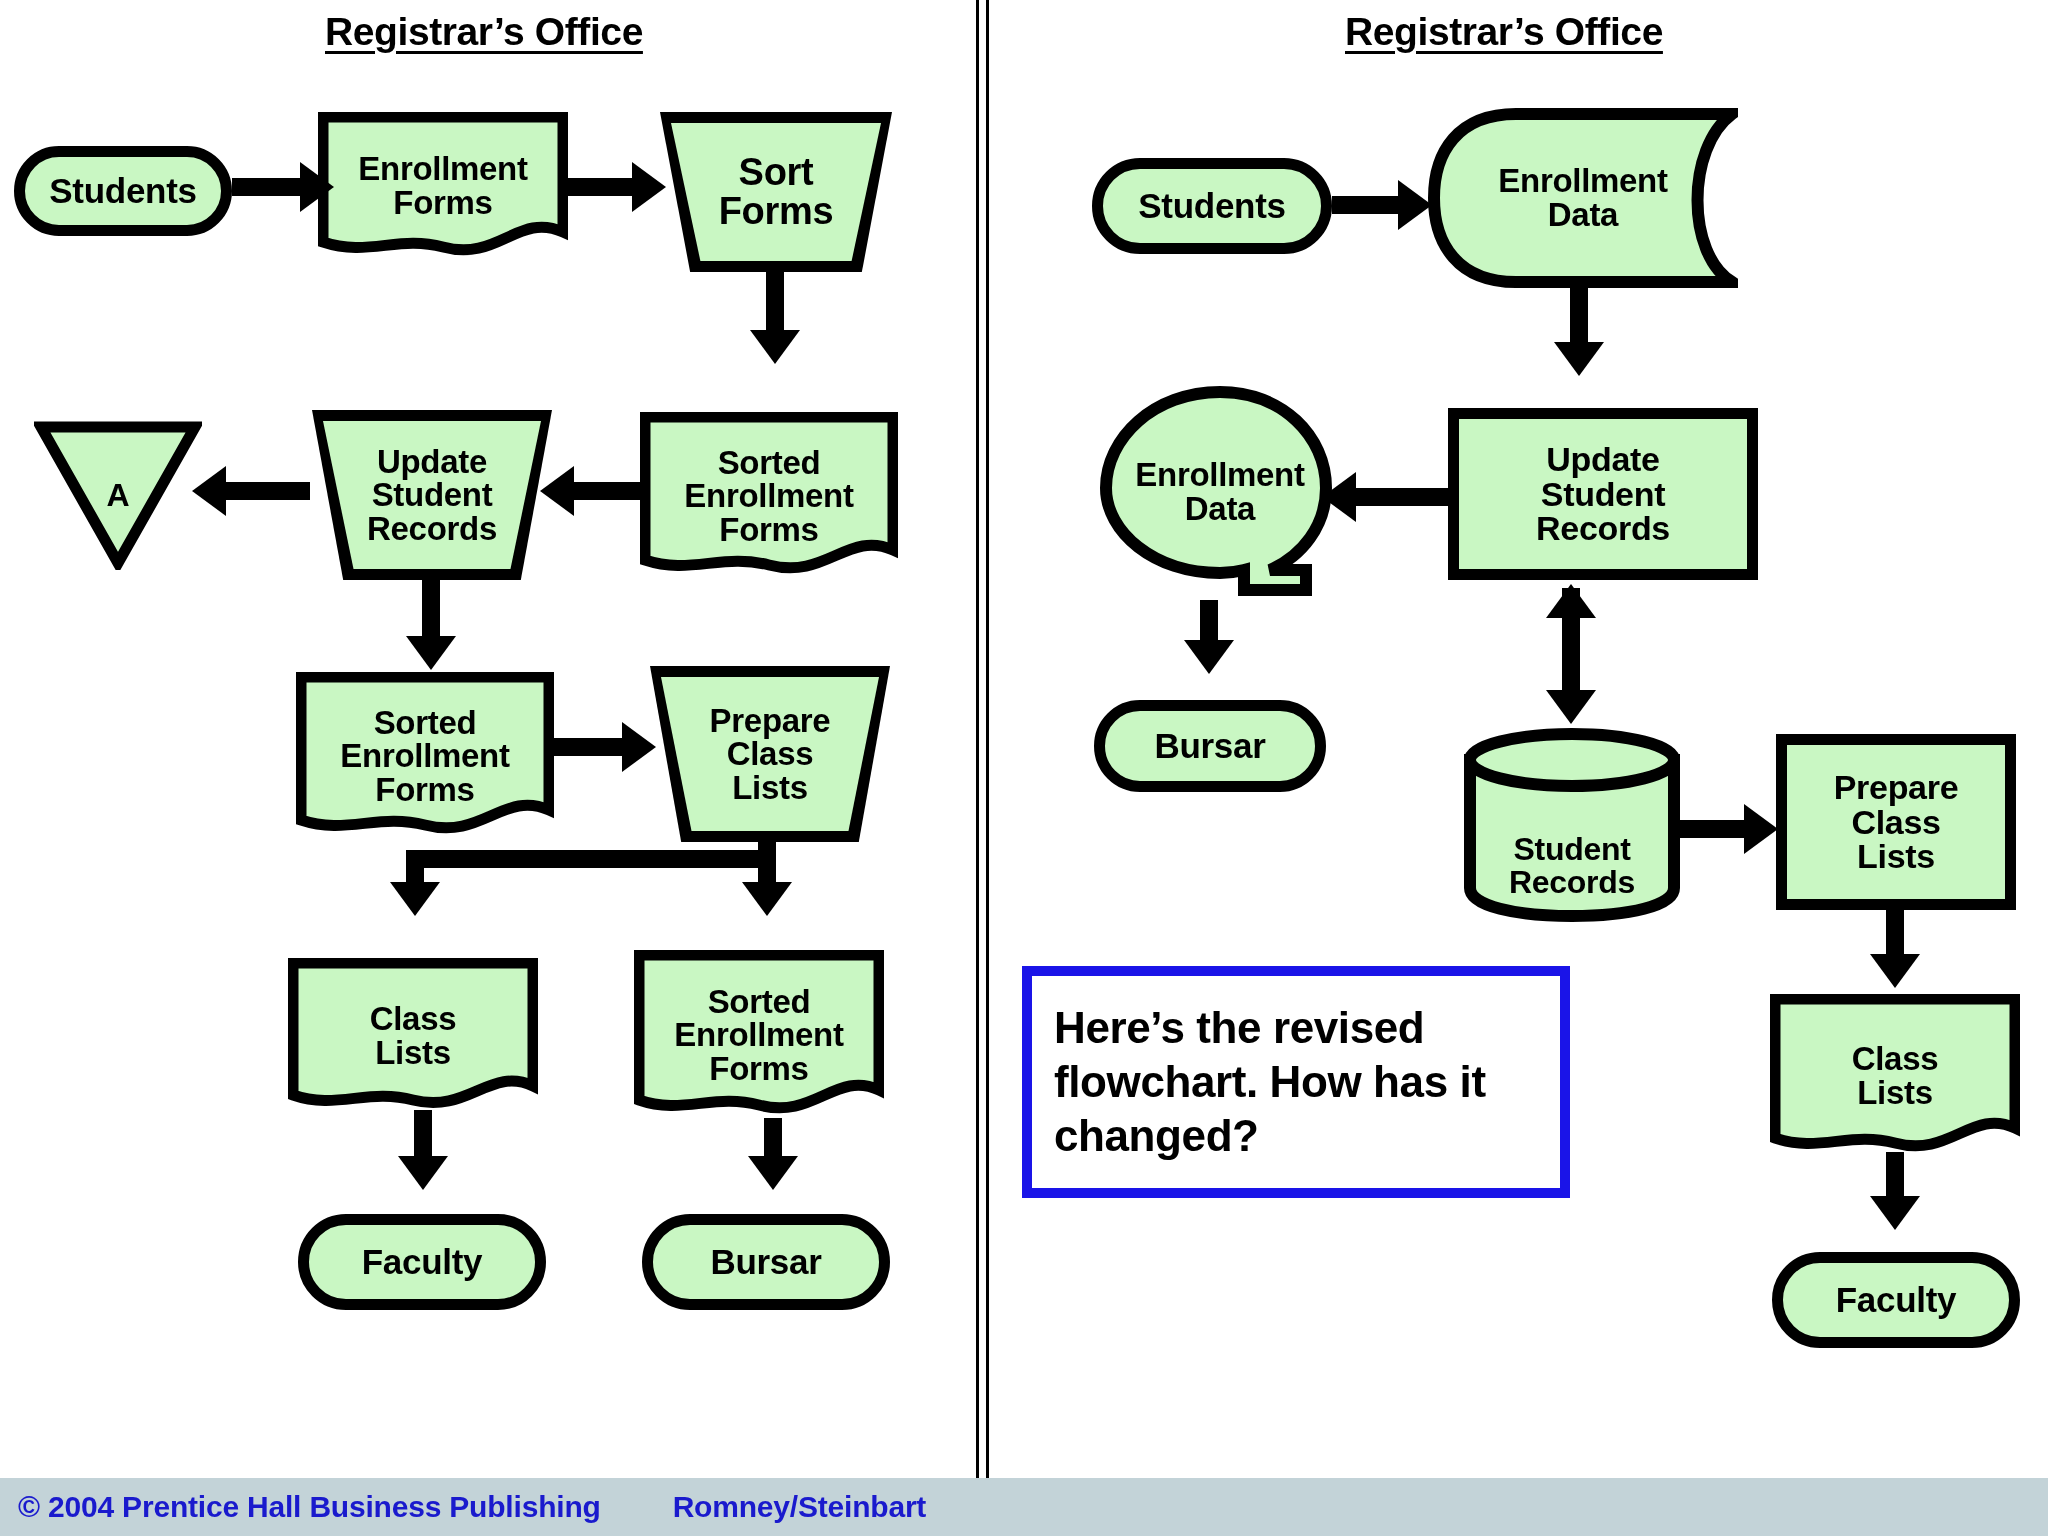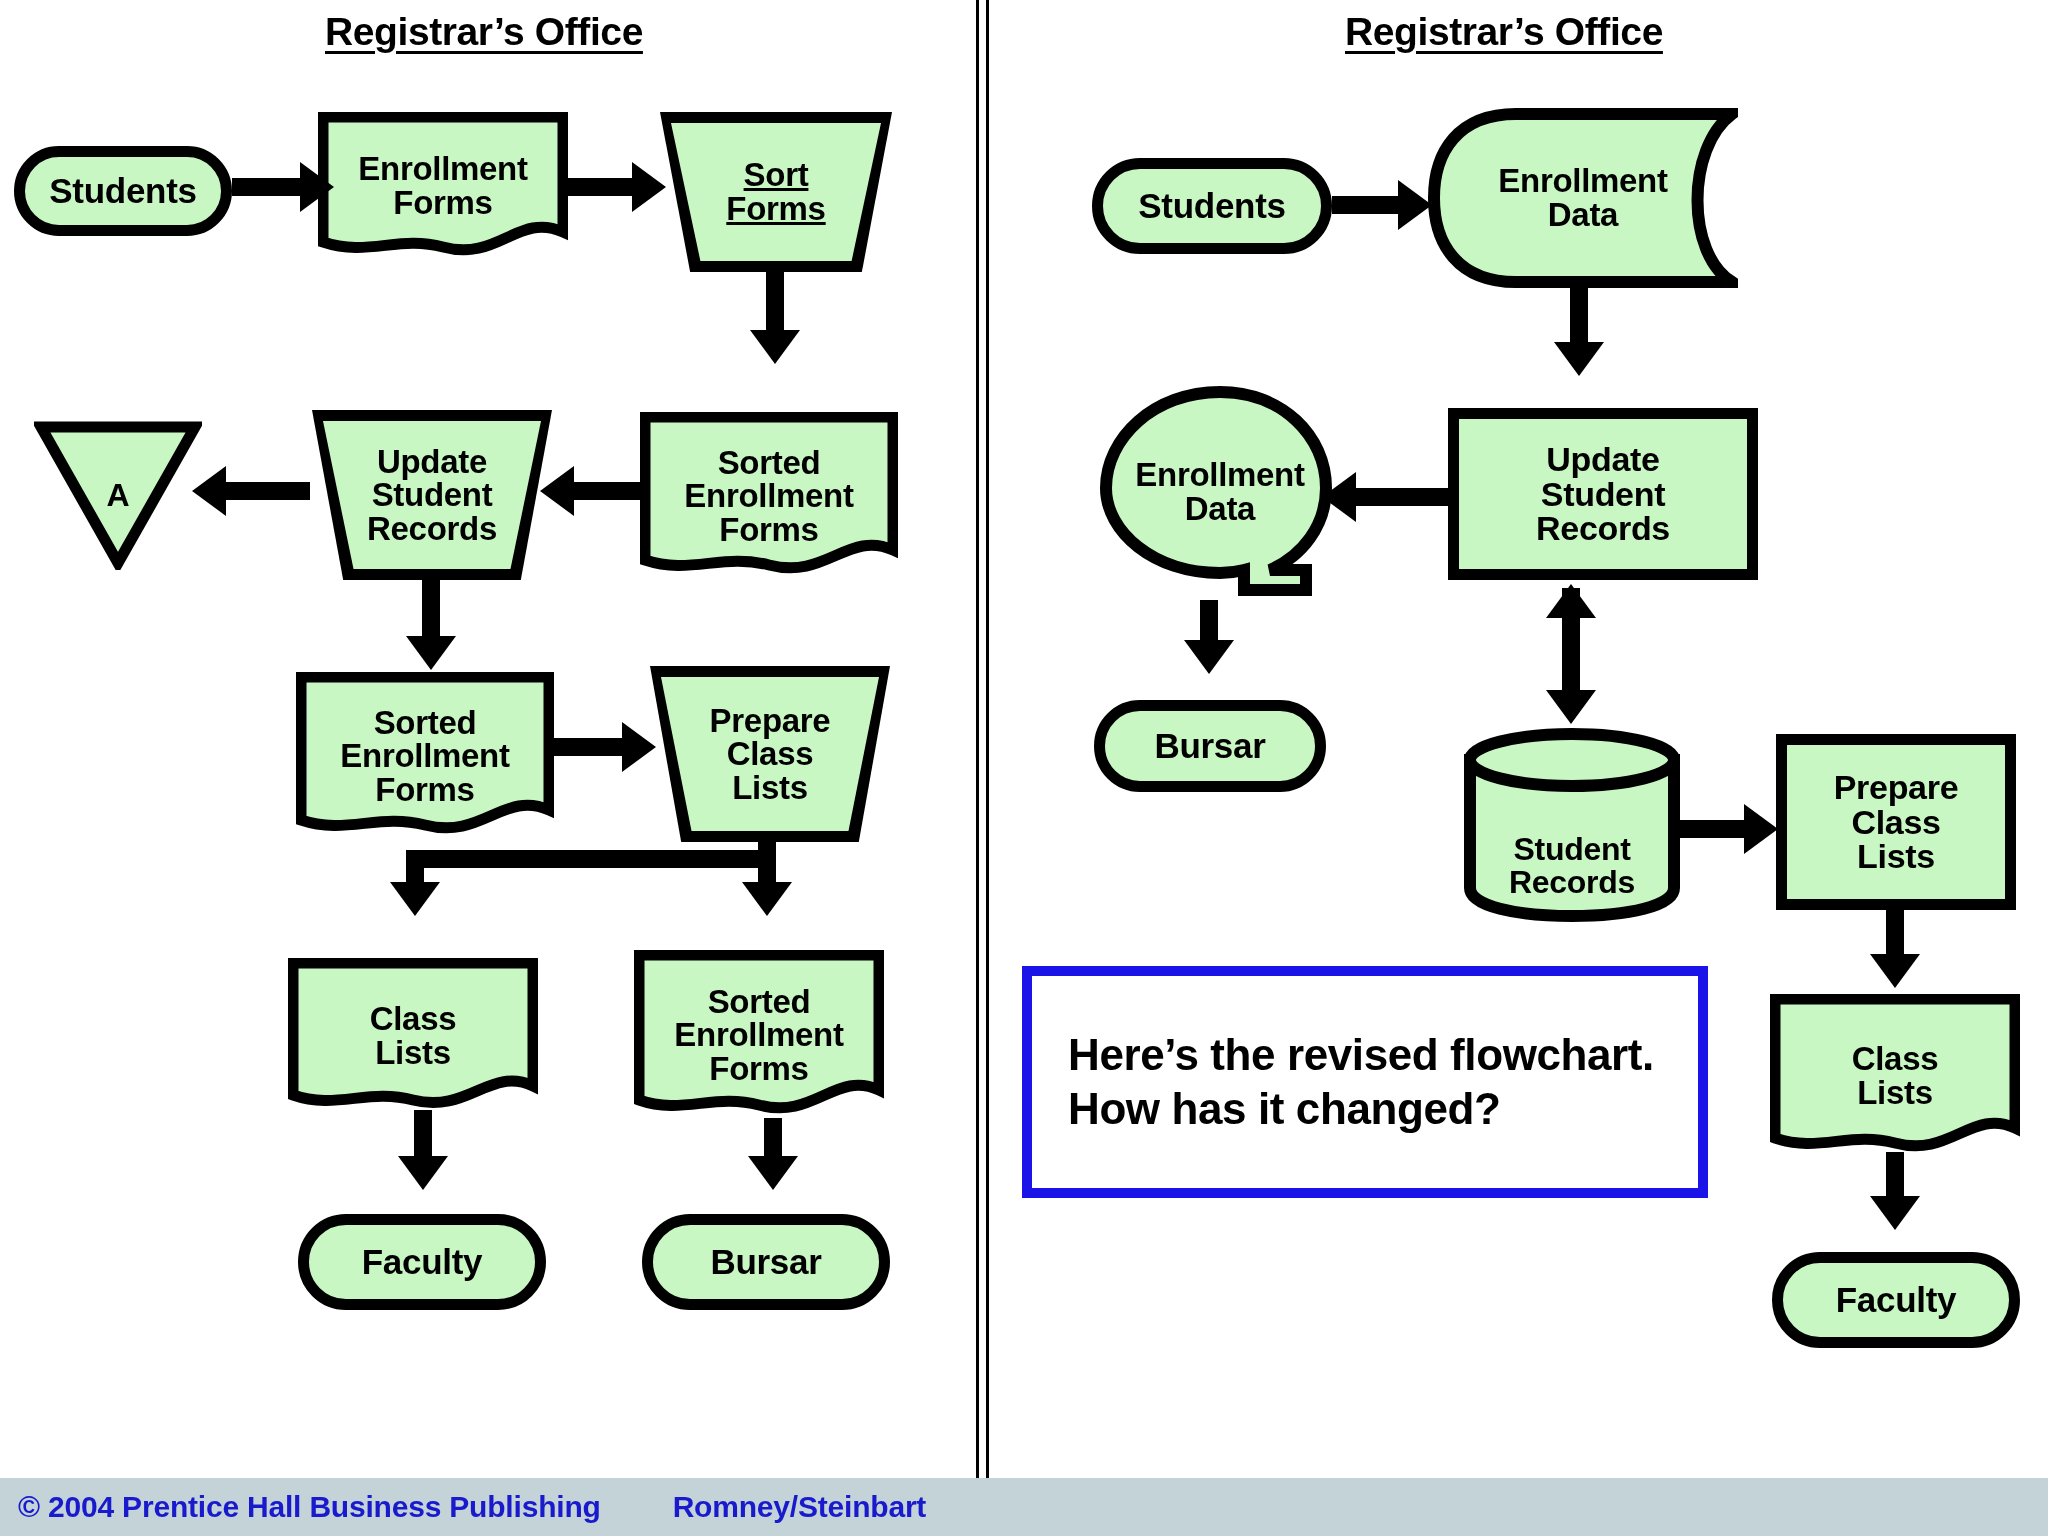--- a/index.html
+++ b/index.html
@@ -160,22 +160,22 @@
     border: 10px solid #1a14e8;
     box-sizing: border-box;
     display: flex;
     align-items: center;
     justify-content: flex-start;
     font-weight: bold;
     color: #000;
   }
   #callout-revised {
     left: 1022px; top: 966px;
-    width: 686px; height: 232px;
-    padding: 14px 36px;
+    width: 548px; height: 232px;
+    padding: 14px 22px;
     font-size: 44px;
     line-height: 1.22;
     letter-spacing: -0.4px;
   }
   #callout-original {
     left: 4px; top: 1292px;
     width: 330px; height: 160px;
     padding: 6px 16px;
     font-size: 48px;
     line-height: 1.12;
@@ -232,21 +232,21 @@
         <span>Enrollment</span>
         <span>Forms</span>
       </div>
     </div>
 
     <div class="conn" style="left:566px; top:178px; width:72px; height:18px;"></div>
     <div class="arrowhead arrow-right" style="left:632px; top:162px;"></div>
 
     <div class="node shape-trapezoid-outer" style="left:660px; top:112px; width:232px; height:160px;">
       <div class="shape-trapezoid-inner"></div>
-      <div class="label" style="font-size:33px;text-decoration:underline;">
+      <div class="label" style="font-size:38px;">
         <span>Sort</span>
         <span>Forms</span>
       </div>
     </div>
 
     <div class="conn" style="left:766px; top:272px; width:18px; height:66px;"></div>
     <div class="arrowhead arrow-down" style="left:750px; top:330px;"></div>
 
     <div class="node" style="left:640px; top:412px; width:258px; height:168px;">
       <div class="shape-doc-outer">

